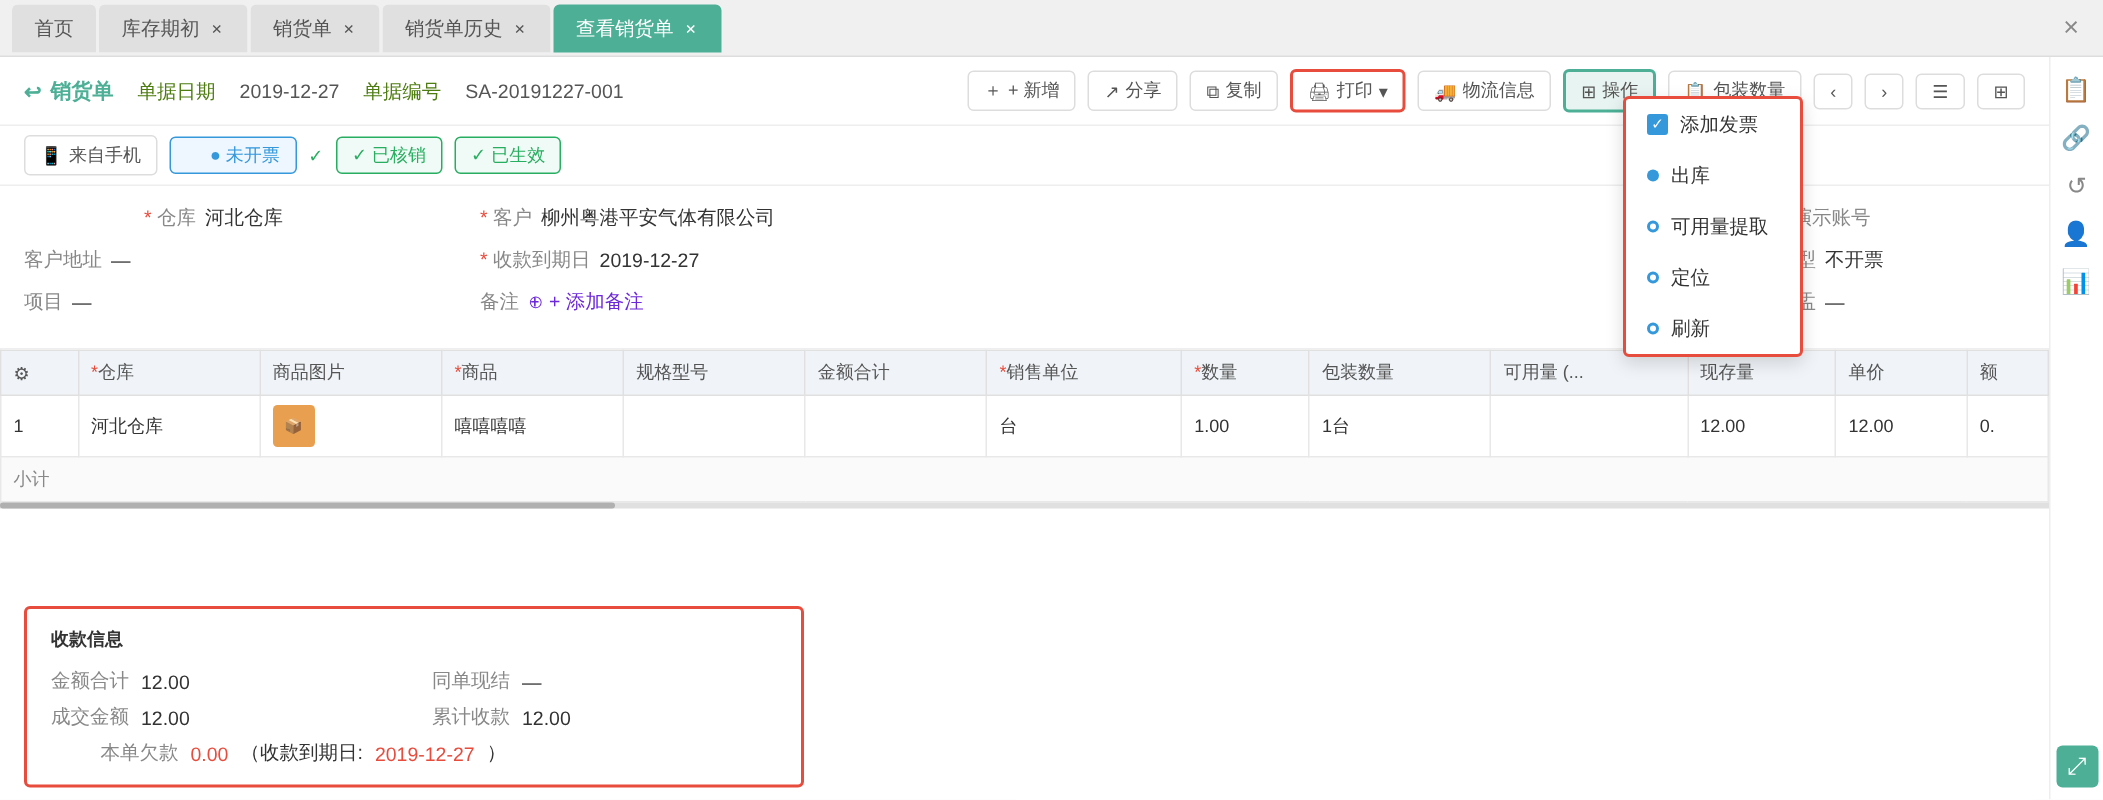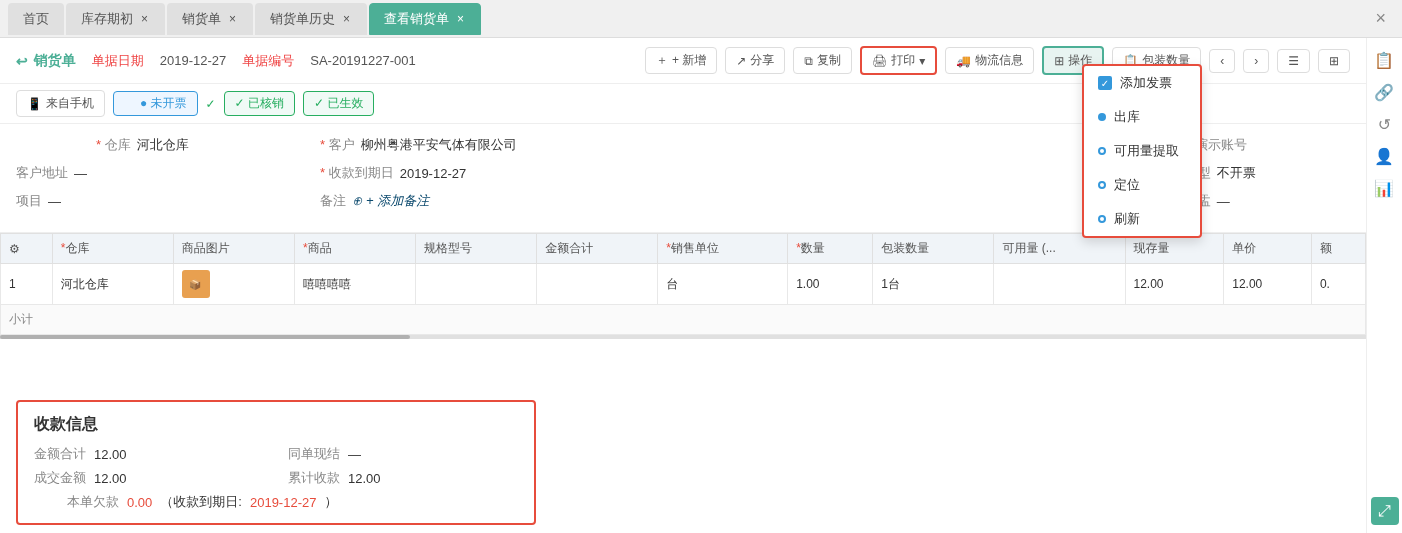--- a/index.html
+++ b/index.html
@@ -24,21 +24,21 @@
     
     .content-area { background: #fff; height: calc(533px - 38px); overflow: hidden; display: flex; flex-direction: column; }
 
     
     .doc-header {
       display: flex; align-items: center; padding: 8px 16px; border-bottom: 1px solid #eee;
       gap: 16px; background: #fff;
     }
     .doc-title { display: flex; align-items: center; gap: 6px; color: #4caf96; font-weight: bold; font-size: 14px; }
     .doc-meta { display: flex; align-items: center; gap: 16px; color: #555; font-size: 13px; }
-    .doc-meta label { color: #ef4444; }
+    .doc-meta label { color: #4d7c0f; }
 
     
     .toolbar {
       display: flex; align-items: center; margin-left: auto; gap: 8px;
     }
     .toolbar-btn {
       display: flex; align-items: center; gap: 4px; padding: 4px 10px;
       border: 1px solid #ddd; border-radius: 4px; background: #fff; cursor: pointer;
       font-size: 12px; color: #555;
     }
@@ -62,21 +62,21 @@
       border: 1px solid #e8e8e8; padding: 6px 8px; background: #fff;
     }
     .data-table tr:nth-child(even) td { background: #fafafa; }
     .data-table .subtotal td { background: #f9f9f9; color: #888; font-size: 12px; }
 
     
     .bottom-panel {
       border: 2px solid #e74c3c; margin: 8px 16px; border-radius: 4px; padding: 12px 16px;
       background: #fff; max-width: 520px;
     }
-    .bottom-panel-title { font-weight: bold; margin-bottom: 10px; font-size: 16px; }
+    .bottom-panel-title { font-weight: bold; margin-bottom: 10px; font-size: 12px; }
     .bottom-grid { display: grid; grid-template-columns: 1fr 1fr; gap: 6px 24px; }
     .bottom-item { display: flex; align-items: center; gap: 8px; }
     .bottom-item label { color: #888; white-space: nowrap; }
     .bottom-item .val { color: #333; }
     .bottom-item .val-red { color: #e74c3c; }
 
     
     .dropdown-overlay {
       position: absolute; top: 64px; right: 200px; background: #fff;
       border: 2px solid #e74c3c; border-radius: 4px; z-index: 100;
@@ -267,21 +267,21 @@
           <span class="value">不开票</span>
         </div>
       </div>
       <div class="form-row">
         <div class="form-field">
           <label>项目</label>
           <span class="value">—</span>
         </div>
         <div class="form-field" style="margin-left: 80px;">
           <label>备注</label>
-          <span style="color:#0c4a6e;cursor:pointer;font-style:italic;">
+          <span style="color:#6d28d9;cursor:pointer;">
             <span>⊕</span>
             <span>+ 添加备注</span>
           </span>
         </div>
         <div class="form-field" style="margin-left: auto;">
           <label>
             <span style="color:#e74c3c">*</span>
             <span>业务员盂</span>
           </label>
           <span class="value">—</span>

